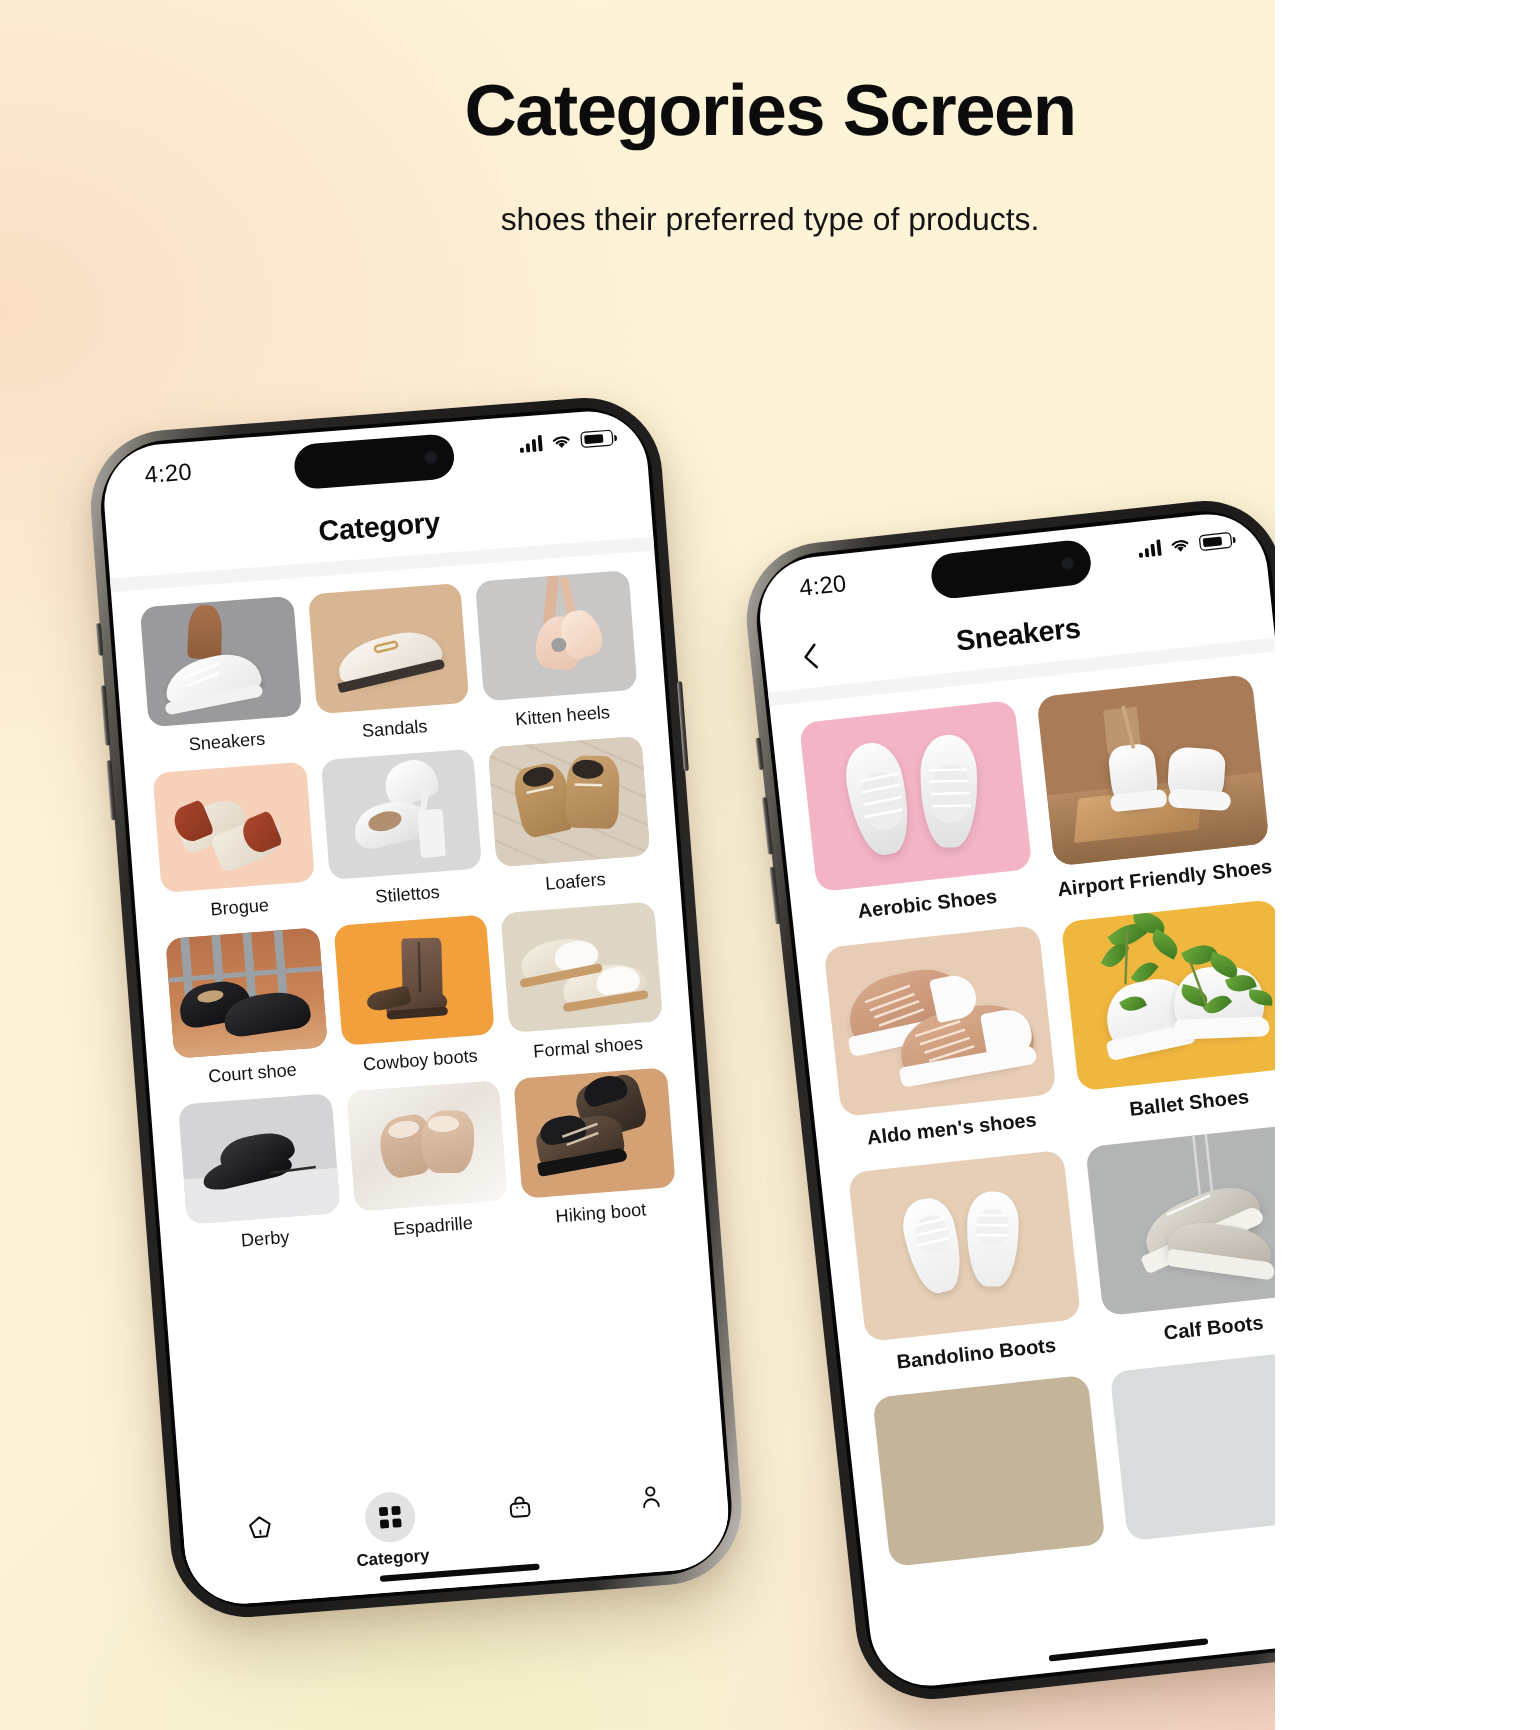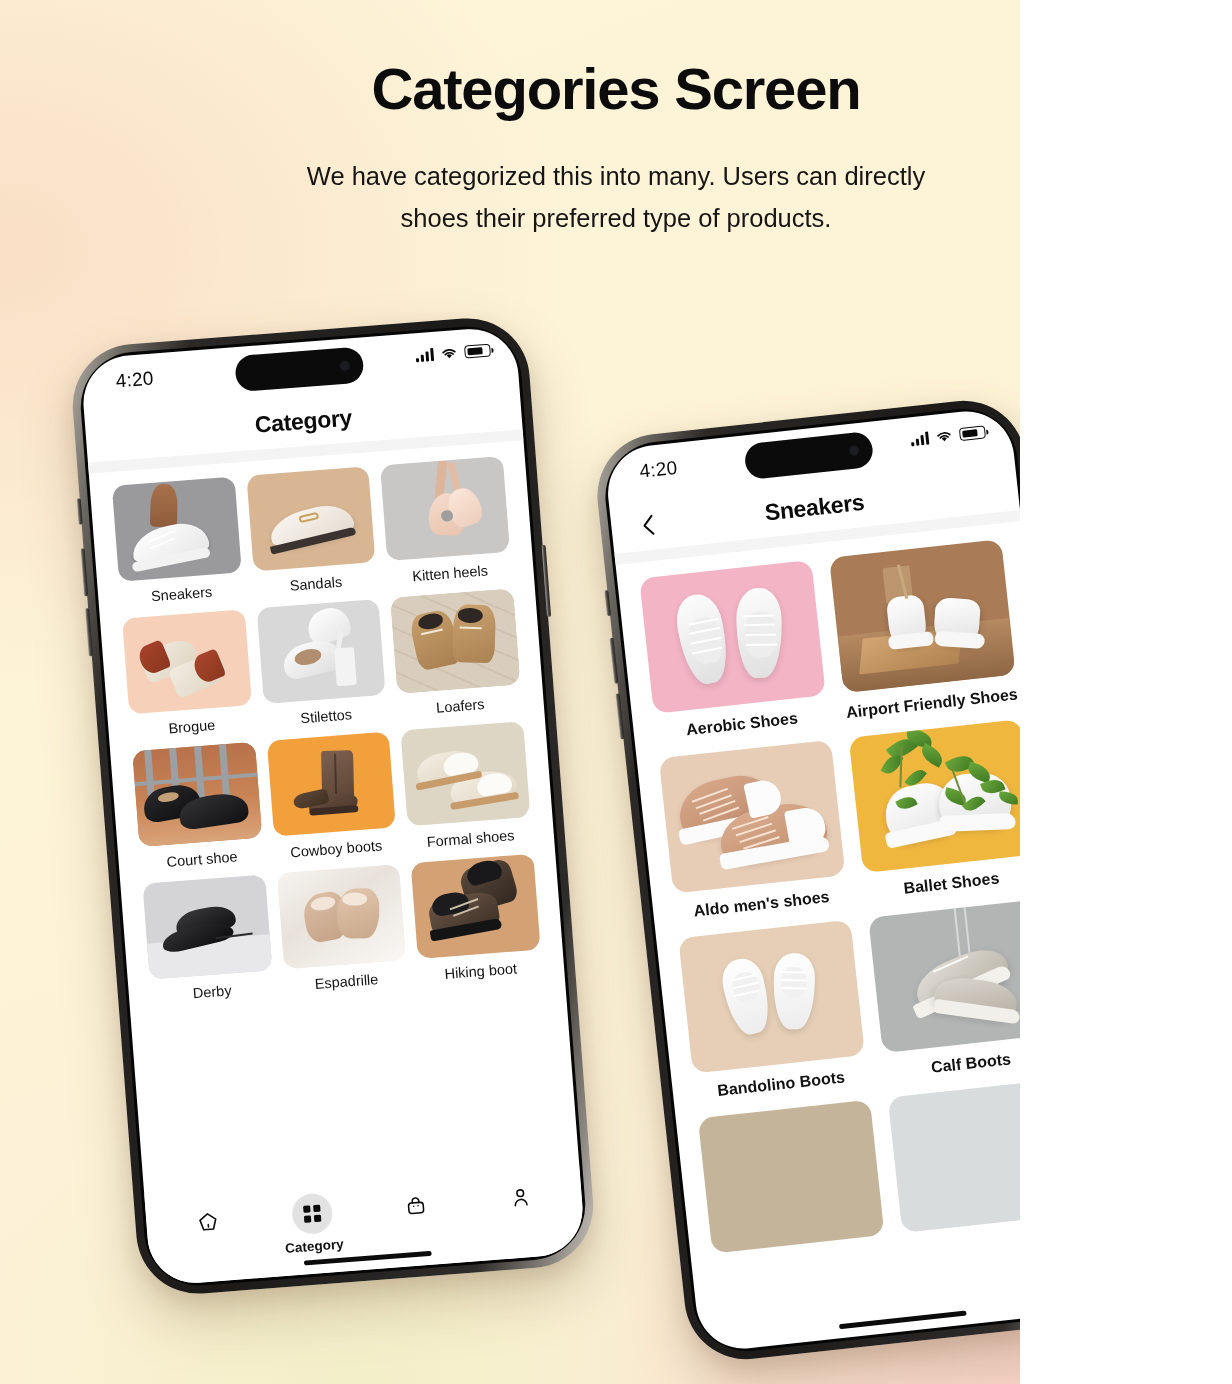--- a/index.html
+++ b/index.html
@@ -242,21 +242,20 @@
 </head>
 <body>
 
 <div id="stage">
 
   <div class="deco-circle" id="deco1"></div>
 
   <div class="headline">
     <h1>Categories Screen</h1>
     <p>
-      <span>We have categorized this into many. Users can directly</span>
       <span>shoes their preferred type of products.</span>
     </p>
   </div>
 
   <div class="phone" id="phone1" style="left:104px; top:330px; width:458px; height:952px; transform: rotate(-4.4deg);">
 
     <div class="btn-side btn-left" style="top:150px; height:26px;"></div>
     <div class="btn-side btn-left" style="top:200px; height:48px;"></div>
     <div class="btn-side btn-left" style="top:260px; height:48px;"></div>
     <div class="btn-side btn-right" style="top:232px; height:72px;"></div>

